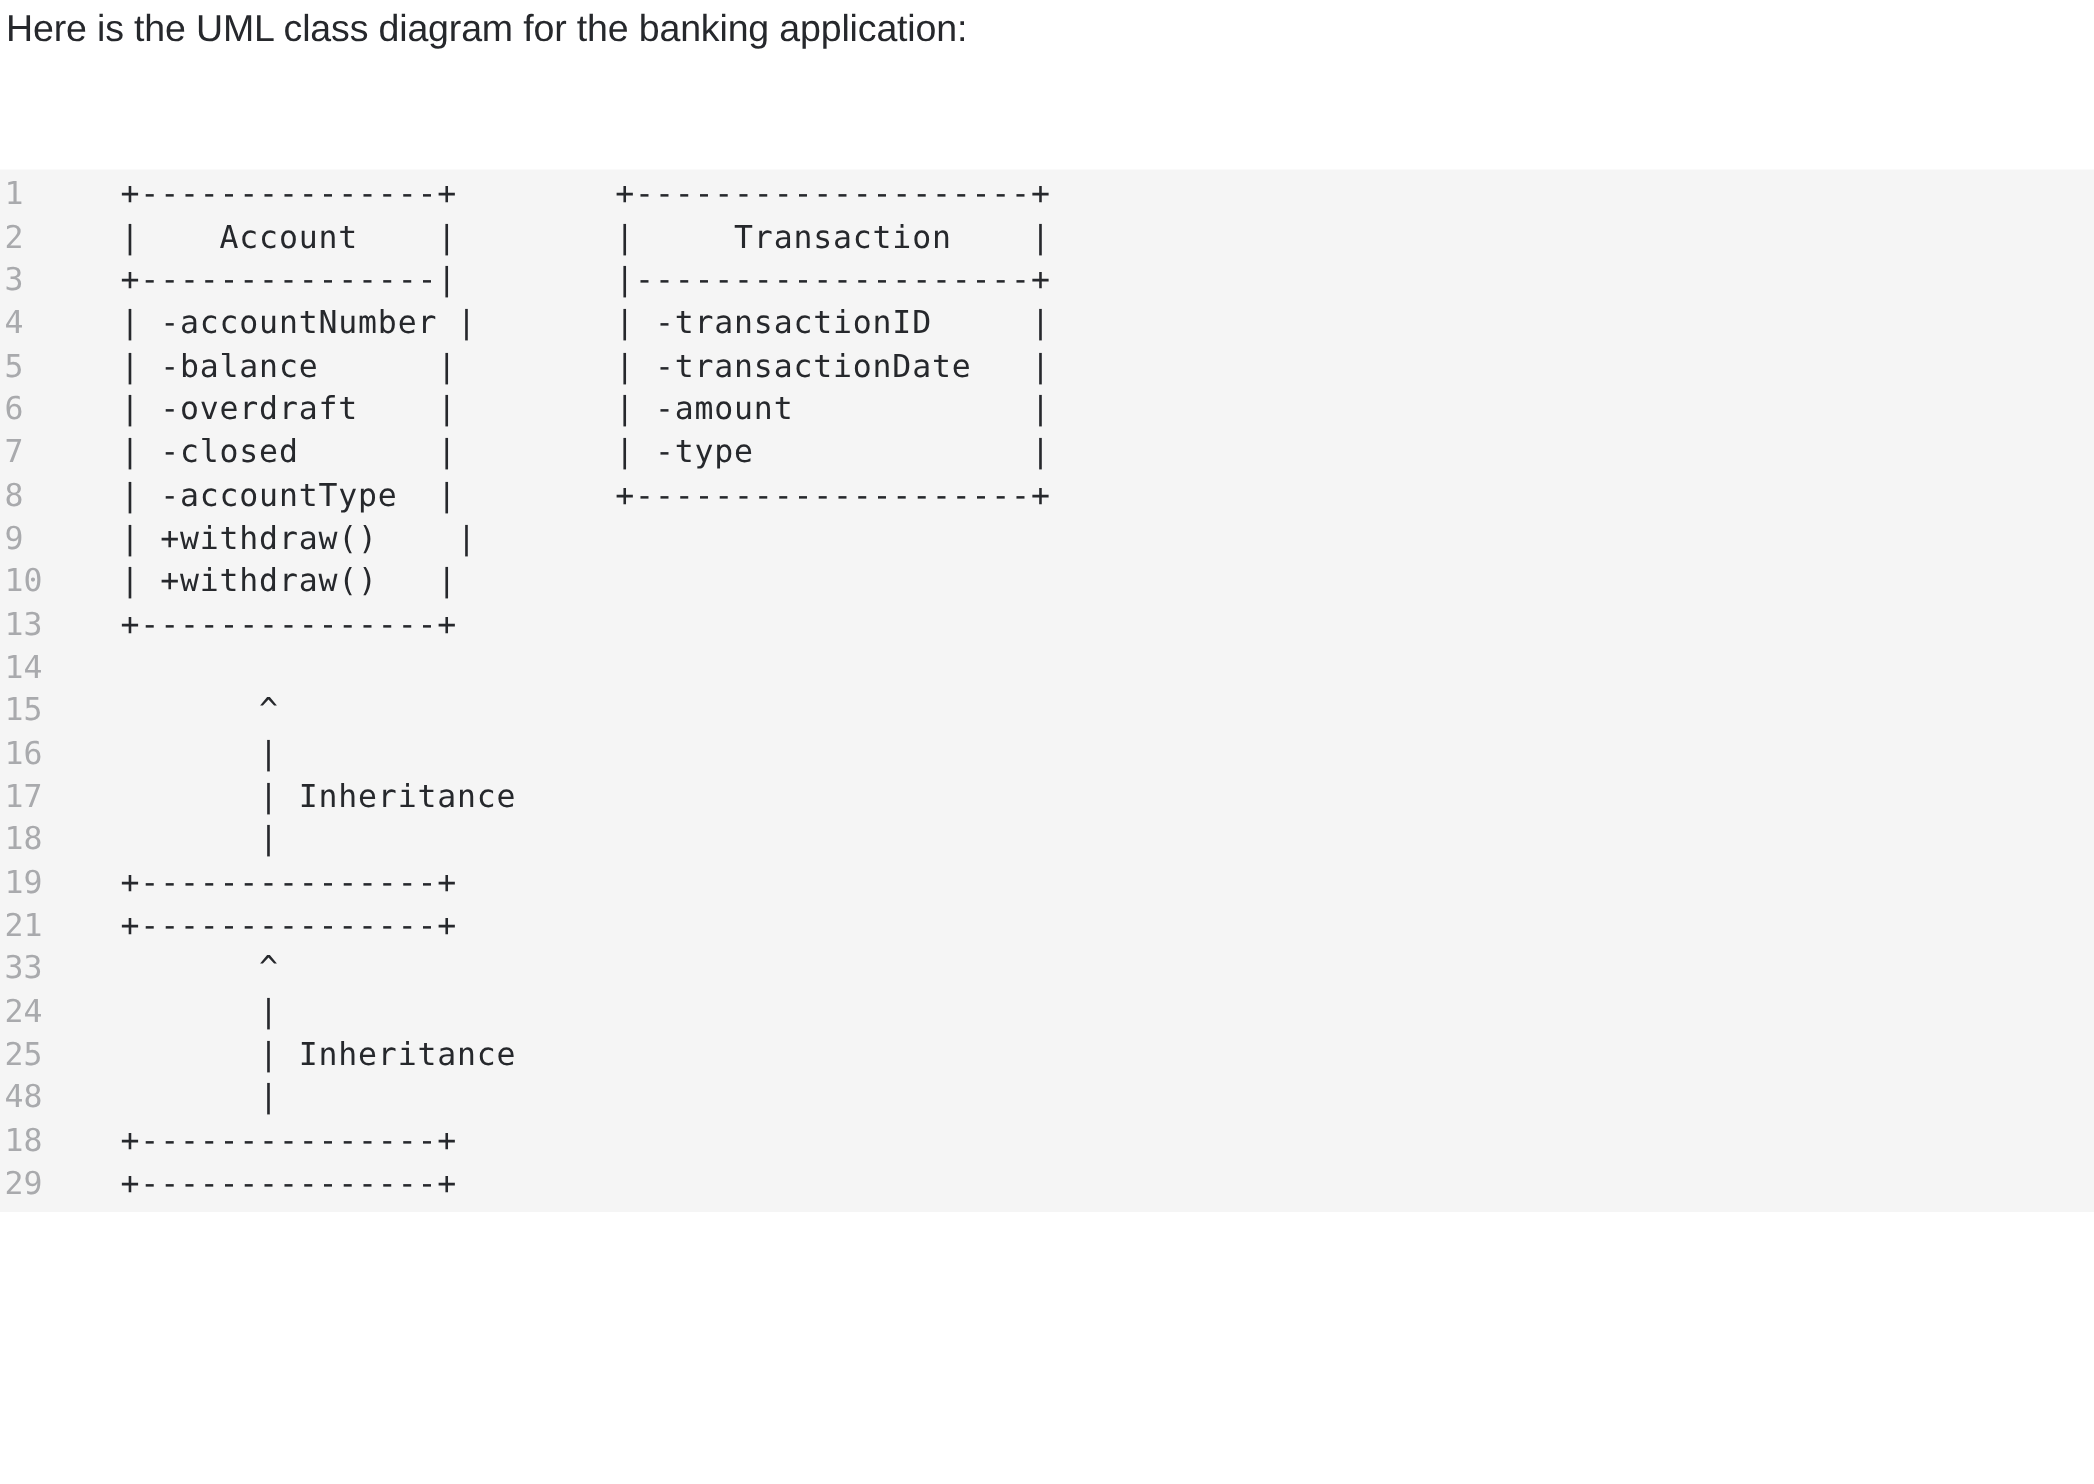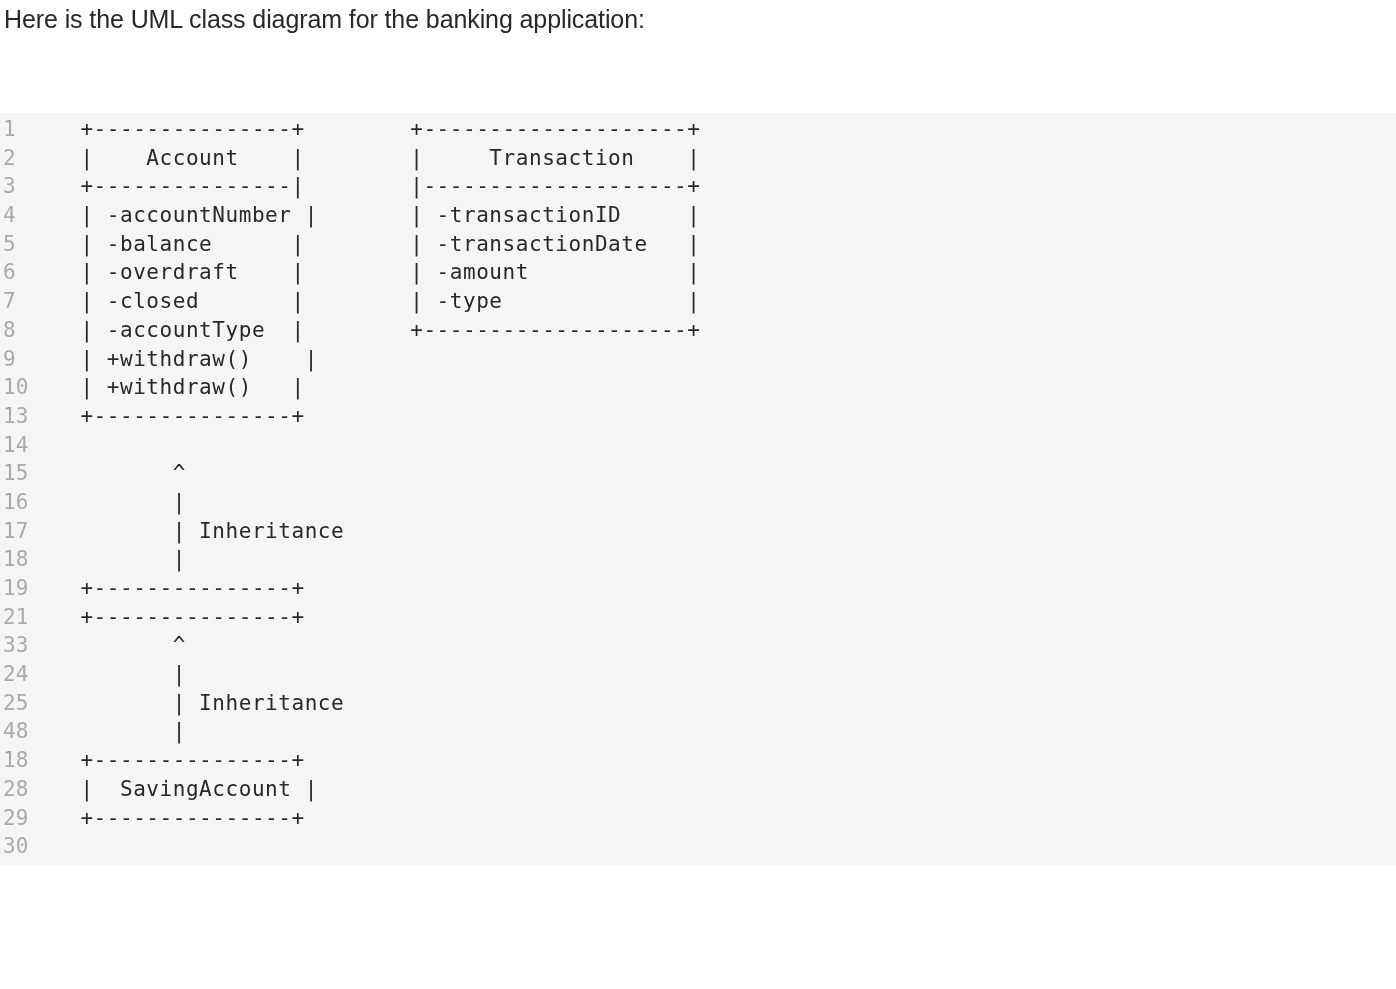--- a/index.html
+++ b/index.html
@@ -94,17 +94,15 @@
       <div class="code-row"><span class="line-no">16</span><span class="line-code">         |</span></div>
       <div class="code-row"><span class="line-no">17</span><span class="line-code">         | Inheritance</span></div>
       <div class="code-row"><span class="line-no">18</span><span class="line-code">         |</span></div>
       <div class="code-row"><span class="line-no">19</span><span class="line-code">  +---------------+</span></div>
       <div class="code-row"><span class="line-no">21</span><span class="line-code">  +---------------+</span></div>
       <div class="code-row"><span class="line-no">33</span><span class="line-code">         ^</span></div>
       <div class="code-row"><span class="line-no">24</span><span class="line-code">         |</span></div>
       <div class="code-row"><span class="line-no">25</span><span class="line-code">         | Inheritance</span></div>
       <div class="code-row"><span class="line-no">48</span><span class="line-code">         |</span></div>
       <div class="code-row"><span class="line-no">18</span><span class="line-code">  +---------------+</span></div>
-      <div class="code-row"><span class="line-no">28</span><span class="line-code">  |  SavingAccount |</span></div>
       <div class="code-row"><span class="line-no">29</span><span class="line-code">  +---------------+</span></div>
-      <div class="code-row"><span class="line-no">30</span><span class="line-code"></span></div>
     </div>
 </div>
 
 </body></html>

